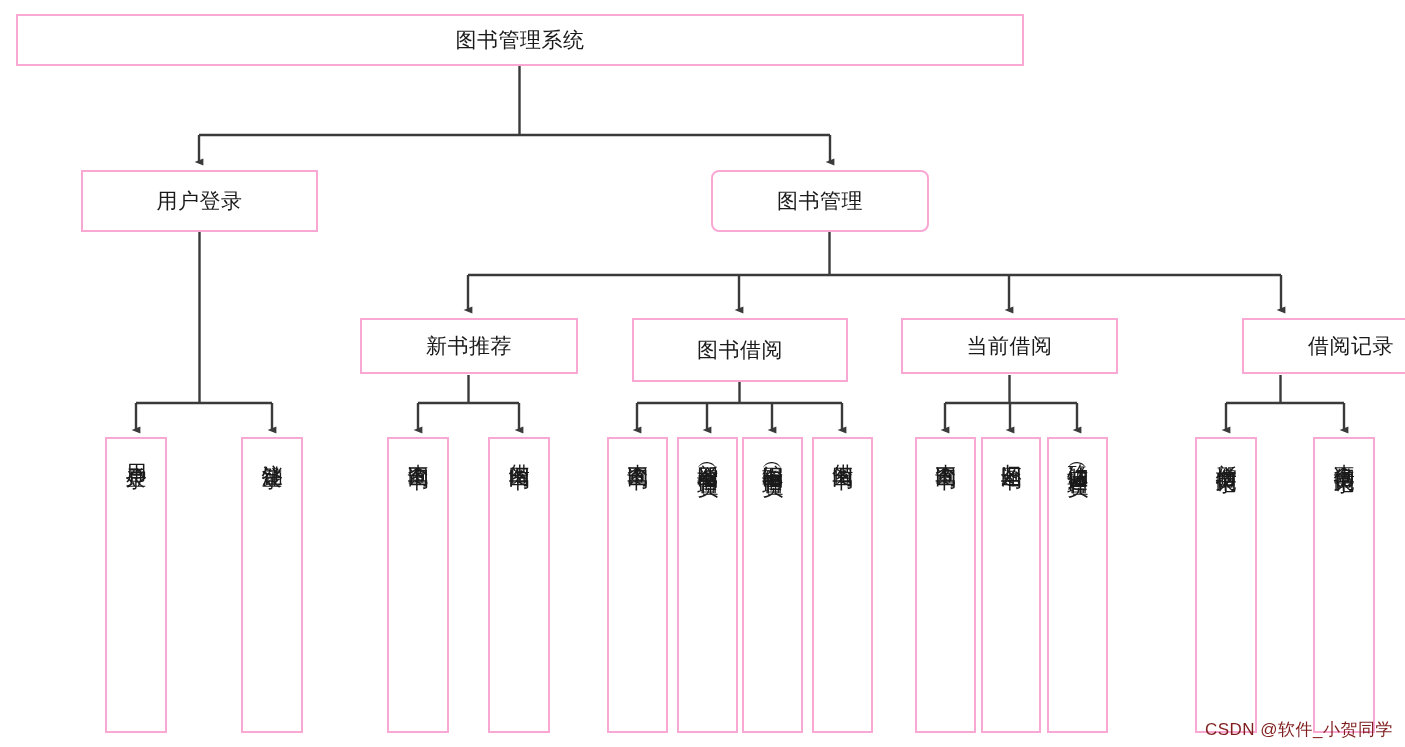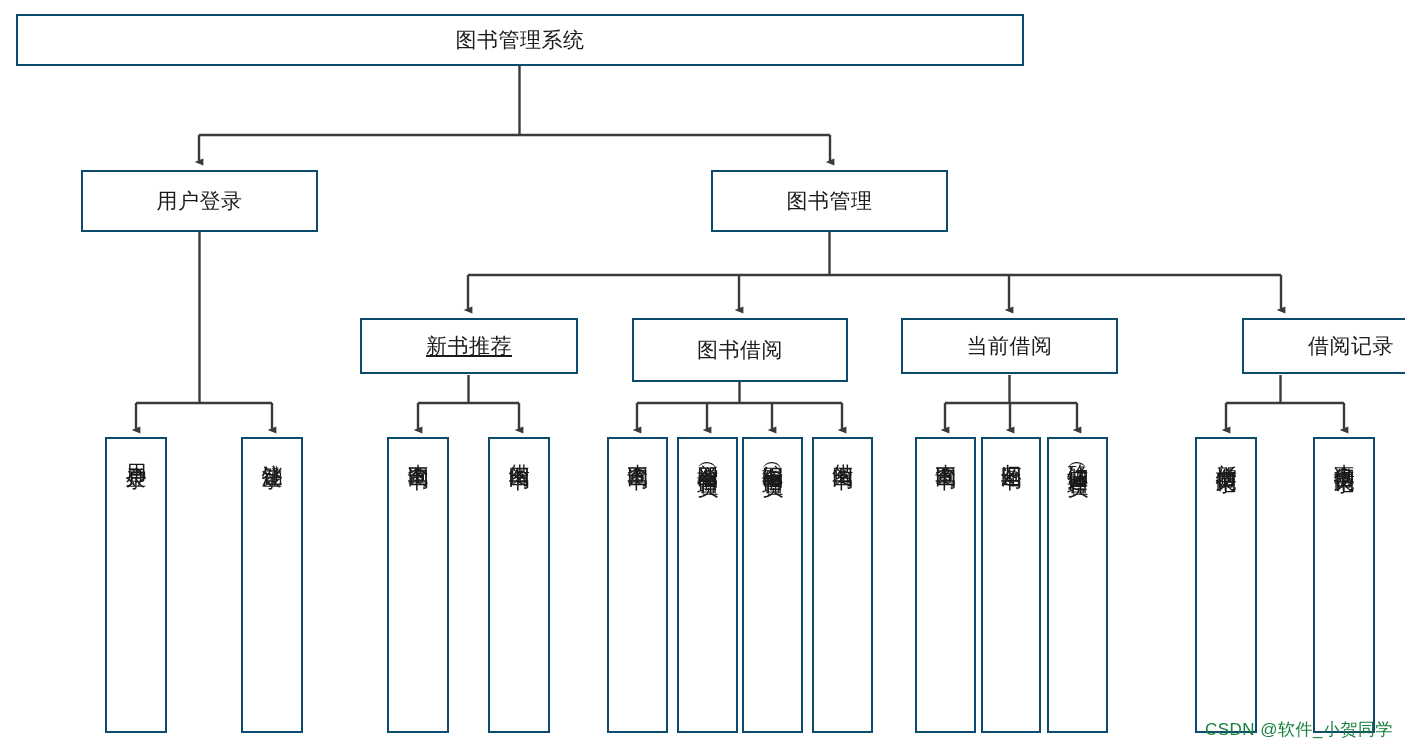--- a/index.html
+++ b/index.html
@@ -21,21 +21,21 @@
     position: absolute;
     left: 0;
     top: 0;
     width: 1405px;
     height: 747px;
     pointer-events: none;
   }
   .node {
     position: absolute;
     box-sizing: border-box;
-    border: 2px solid #0c4a6e;
+    border: 2px solid #f9a8d4;
     background: #ffffff;
     display: flex;
     align-items: center;
     justify-content: center;
     color: #1a1a1a;
   }
   .node .label {
     font-size: 21px;
     line-height: 1.15;
     letter-spacing: 0.5px;
@@ -51,21 +51,21 @@
     font-size: 21px;
     line-height: 1.25;
     letter-spacing: 2px;
     white-space: nowrap;
   }
   .watermark {
     position: absolute;
     right: 12px;
     bottom: 6px;
     font-size: 17px;
-    color: #15803d;
+    color: #7f1d1d;
     white-space: nowrap;
     letter-spacing: 0.5px;
     text-align: center;
   }
 </style>
 </head>
 <body>
 
 <div id="canvas">
 
@@ -121,25 +121,25 @@
     </g>
   </svg>
 
   <div class="node" style="left:16px; top:14px; width:1008px; height:52px;">
     <span class="label">图书管理系统</span>
   </div>
 
   <div class="node" style="left:81px; top:170px; width:237px; height:62px;">
     <span class="label">用户登录</span>
   </div>
-  <div class="node" style="left:711px; top:170px; width:237px; height:62px;">
+  <div class="node" style="left:711px; top:170px; width:218px; height:62px;border-radius:8px;">
     <span class="label">图书管理</span>
   </div>
 
-  <div class="node" style="left:360px; top:318px; width:218px; height:56px;text-decoration:underline;">
+  <div class="node" style="left:360px; top:318px; width:218px; height:56px;">
     <span class="label">新书推荐</span>
   </div>
   <div class="node" style="left:632px; top:318px; width:216px; height:64px;">
     <span class="label">图书借阅</span>
   </div>
   <div class="node" style="left:901px; top:318px; width:217px; height:56px;text-align:right;">
     <span class="label">当前借阅</span>
   </div>
   <div class="node" style="left:1242px; top:318px; width:218px; height:56px;">
     <span class="label">借阅记录</span>

